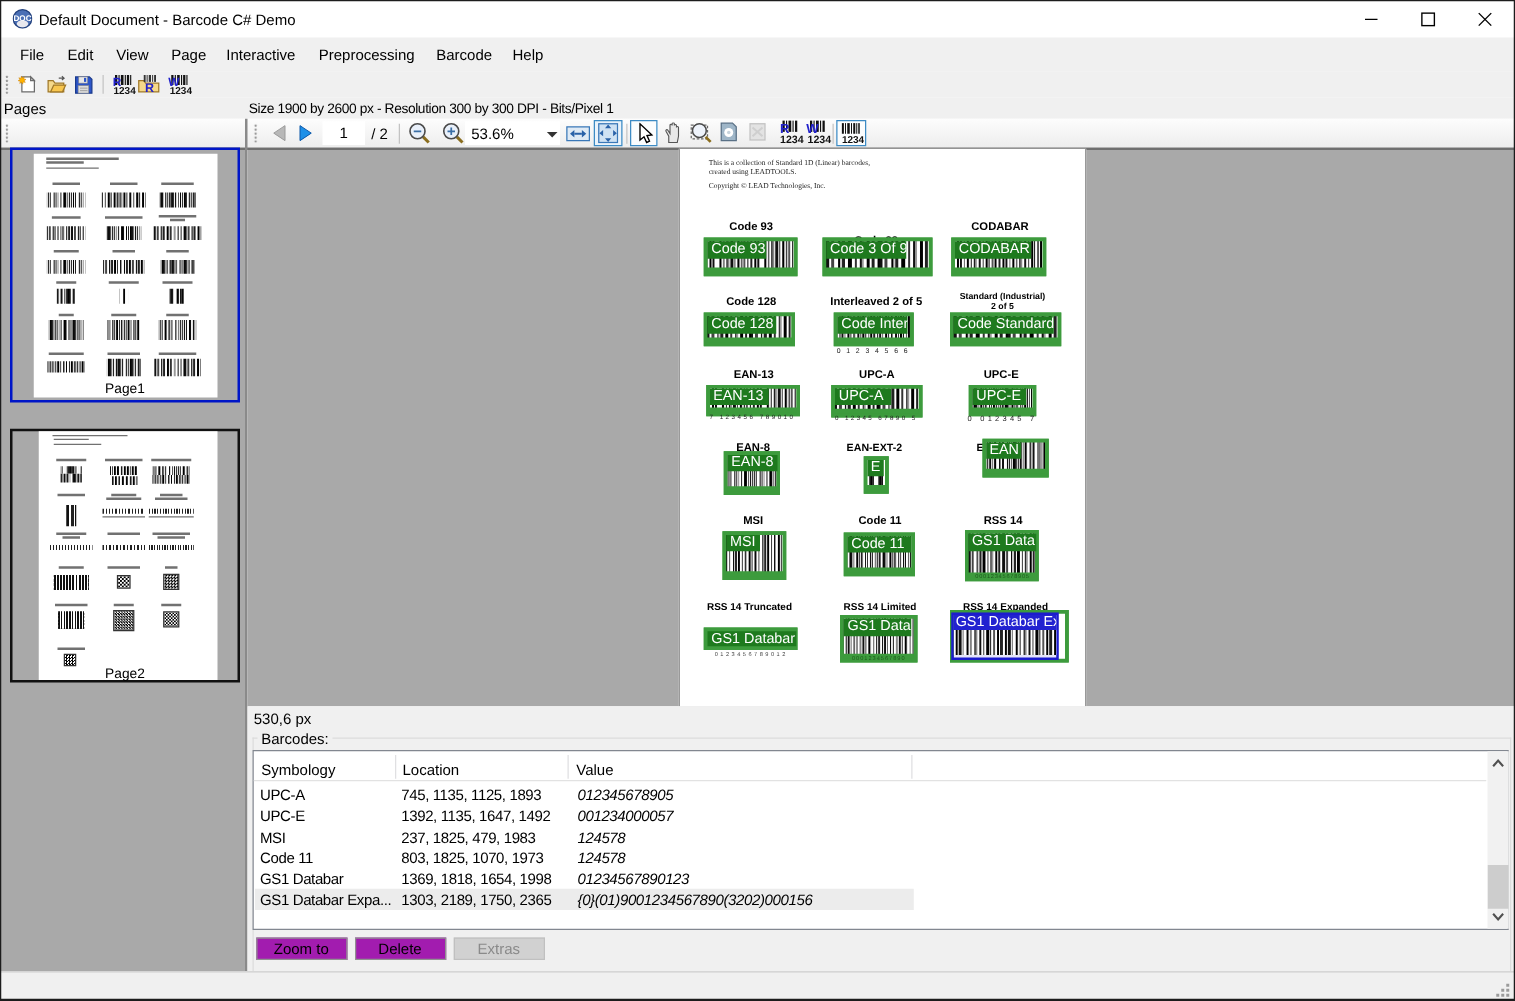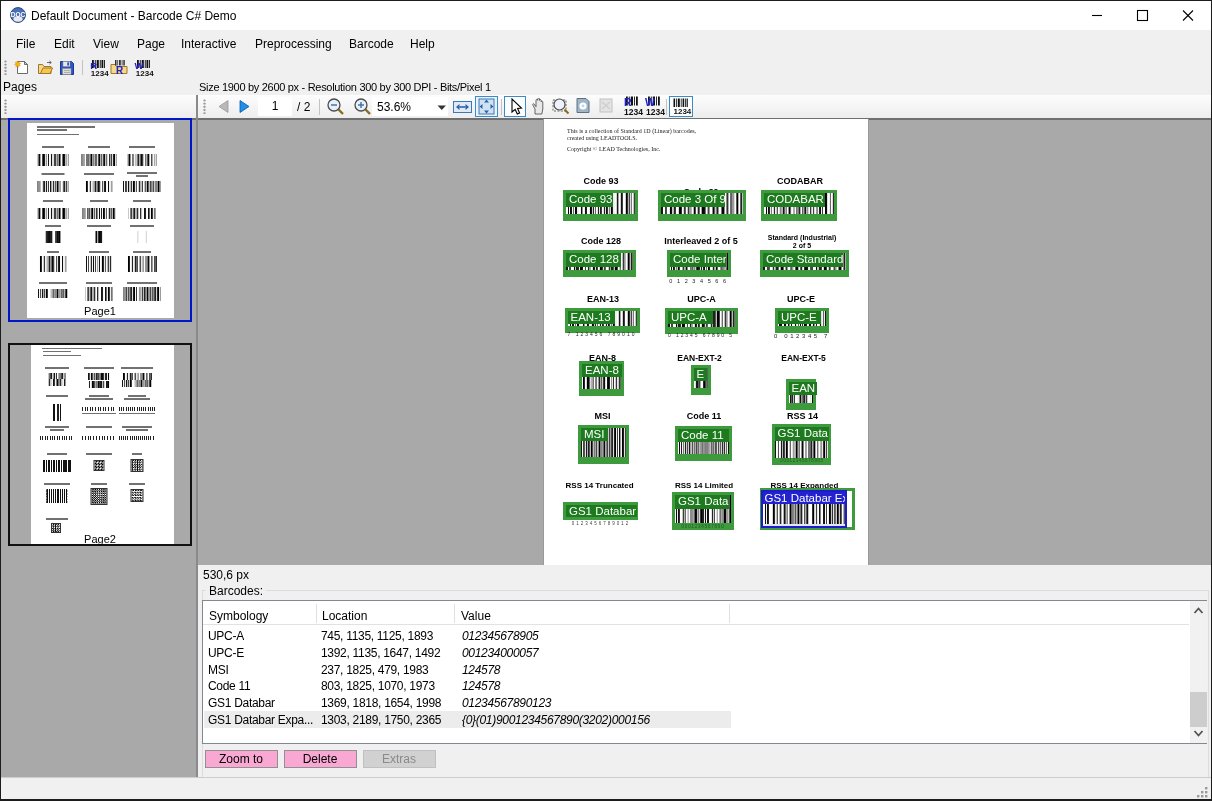--- a/index.html
+++ b/index.html
@@ -30,21 +30,21 @@
 .glabel { position:absolute; left:0px; top:0px; background:#1e7a1e; color:#fff; font-size:11.5px; line-height:13.5px; white-space:nowrap; overflow:hidden; padding-left:3px; }
 .dlabel { position:absolute; font-weight:bold; font-size:9px; transform:translateX(-50%); white-space:nowrap; }
 .ddigits { position:absolute; font-size:6px; color:#222; white-space:nowrap; transform:translateX(-50%); letter-spacing:0.5px; }
 .tlbl { position:absolute; height:2px; background:#4d4d4d; opacity:0.8; transform:translateX(-50%); }
 .tbar { position:absolute; transform:translateX(-50%); } .tbar.bc,.tbar.bc2 { background-size:65% 100%; background-repeat:repeat-x; }
 #listview { position:absolute; left:202px; top:600px; width:1005px; height:144px; background:#fff; border:1px solid #828790; }
 .lvrow { position:absolute; left:1px; width:527px; height:16.8px; font-size:12px; letter-spacing:-0.3px; }
 .c1 { position:absolute; left:4px; top:2px; }
 .c2 { position:absolute; left:117px; top:2px; }
 .c3 { position:absolute; left:258px; top:2px;font-style:italic; }
-.btn { position:absolute; top:750px; height:18px; width:73px; background:#f9a8d4; border:1px solid #909090; font-size:12px; text-align:center; line-height:16px; }
+.btn { position:absolute; top:750px; height:18px; width:73px; background:#a21caf; border:1px solid #909090; font-size:12px; text-align:center; line-height:16px; }
 .selbtn { position:absolute; top:96px; height:21px; border:1px solid #3d8bc4; background:#eaf3fb; }
 </style>
 </head>
 <body>
 
 <div id="titlebar"></div>
 <svg class="abs" style="left:10px;top:7px" width="16" height="16" viewBox="0 0 16 16">
   <circle cx="8" cy="8" r="7.4" fill="#4a6fb5" stroke="#24427e" stroke-width="1"></circle>
   <ellipse cx="8" cy="12" rx="4.6" ry="2.8" fill="#e8e8ee"></ellipse>
   <text x="8" y="9.5" font-size="6.5" font-weight="bold" fill="#fff" text-anchor="middle" font-family="Liberation Sans">DOC</text>
@@ -388,21 +388,21 @@
   <div class="dlabel" style="left:155.5px;top:233.8px;font-size:8.5px">EAN-EXT-2</div>
   <div class="dlabel" style="left:259.5px;top:233.8px;font-size:8.5px">EAN-EXT-5</div>
   <div class="gbox" style="left:35px;top:242px;width:45px;height:35px">
       <div class="gbar bc"></div>
       <div class="glabel" style="width:40px;height:13px">EAN-8</div>
     </div>
   <div class="gbox" style="left:146.5px;top:245.5px;width:20.5px;height:30.5px">
       <div class="gbar bc2"></div>
       <div class="glabel" style="width:13px;height:13px">E</div>
     </div>
-  <div class="gbox" style="left:241.5px;top:260px;width:30px;height:31px">
+  <div class="gbox" style="left:241.5px;top:232px;width:53px;height:31px">
       <div class="gbar bc"></div>
       <div class="glabel" style="width:28px;height:13px">EAN</div>
     </div>
 
   <div class="dlabel" style="left:58.6px;top:291.5px">MSI</div>
   <div class="dlabel" style="left:160px;top:291.5px">Code 11</div>
   <div class="dlabel" style="left:258.5px;top:291.5px">RSS 14</div>
   <div class="gbox" style="left:34px;top:306px;width:51px;height:38.5px">
       <div class="gbar bc2"></div>
       <div class="glabel" style="width:27px;height:13px">MSI</div>

